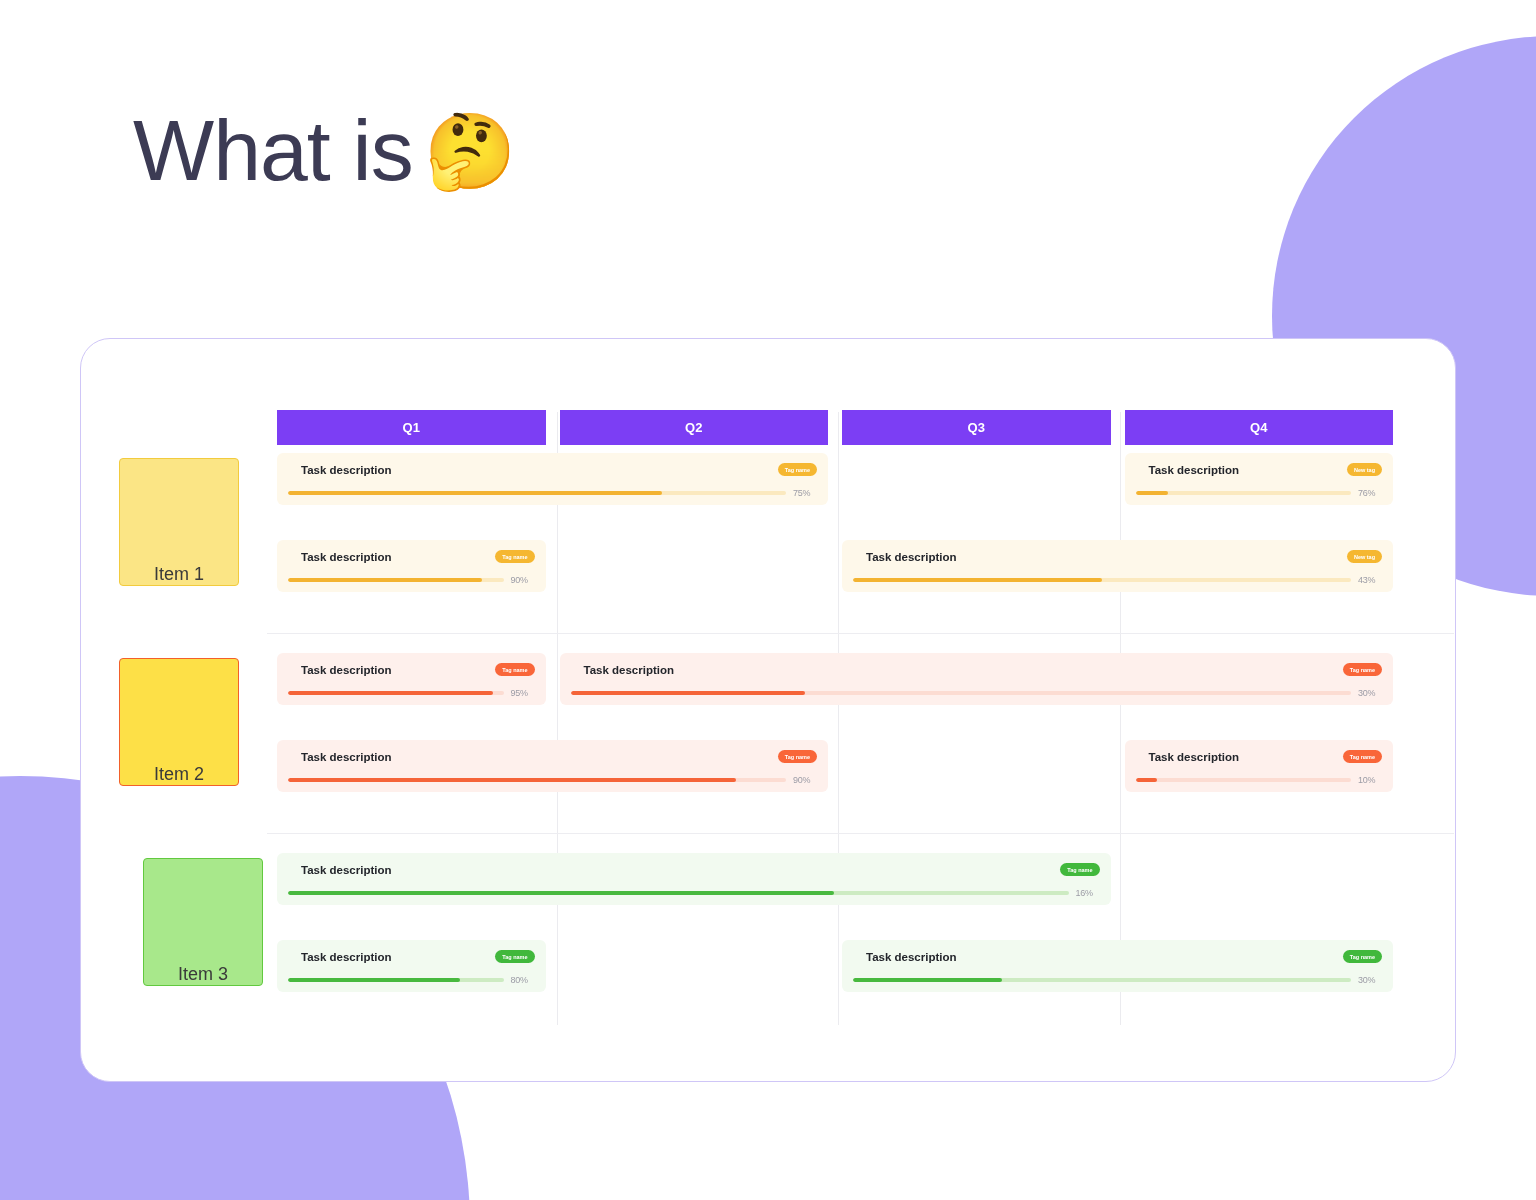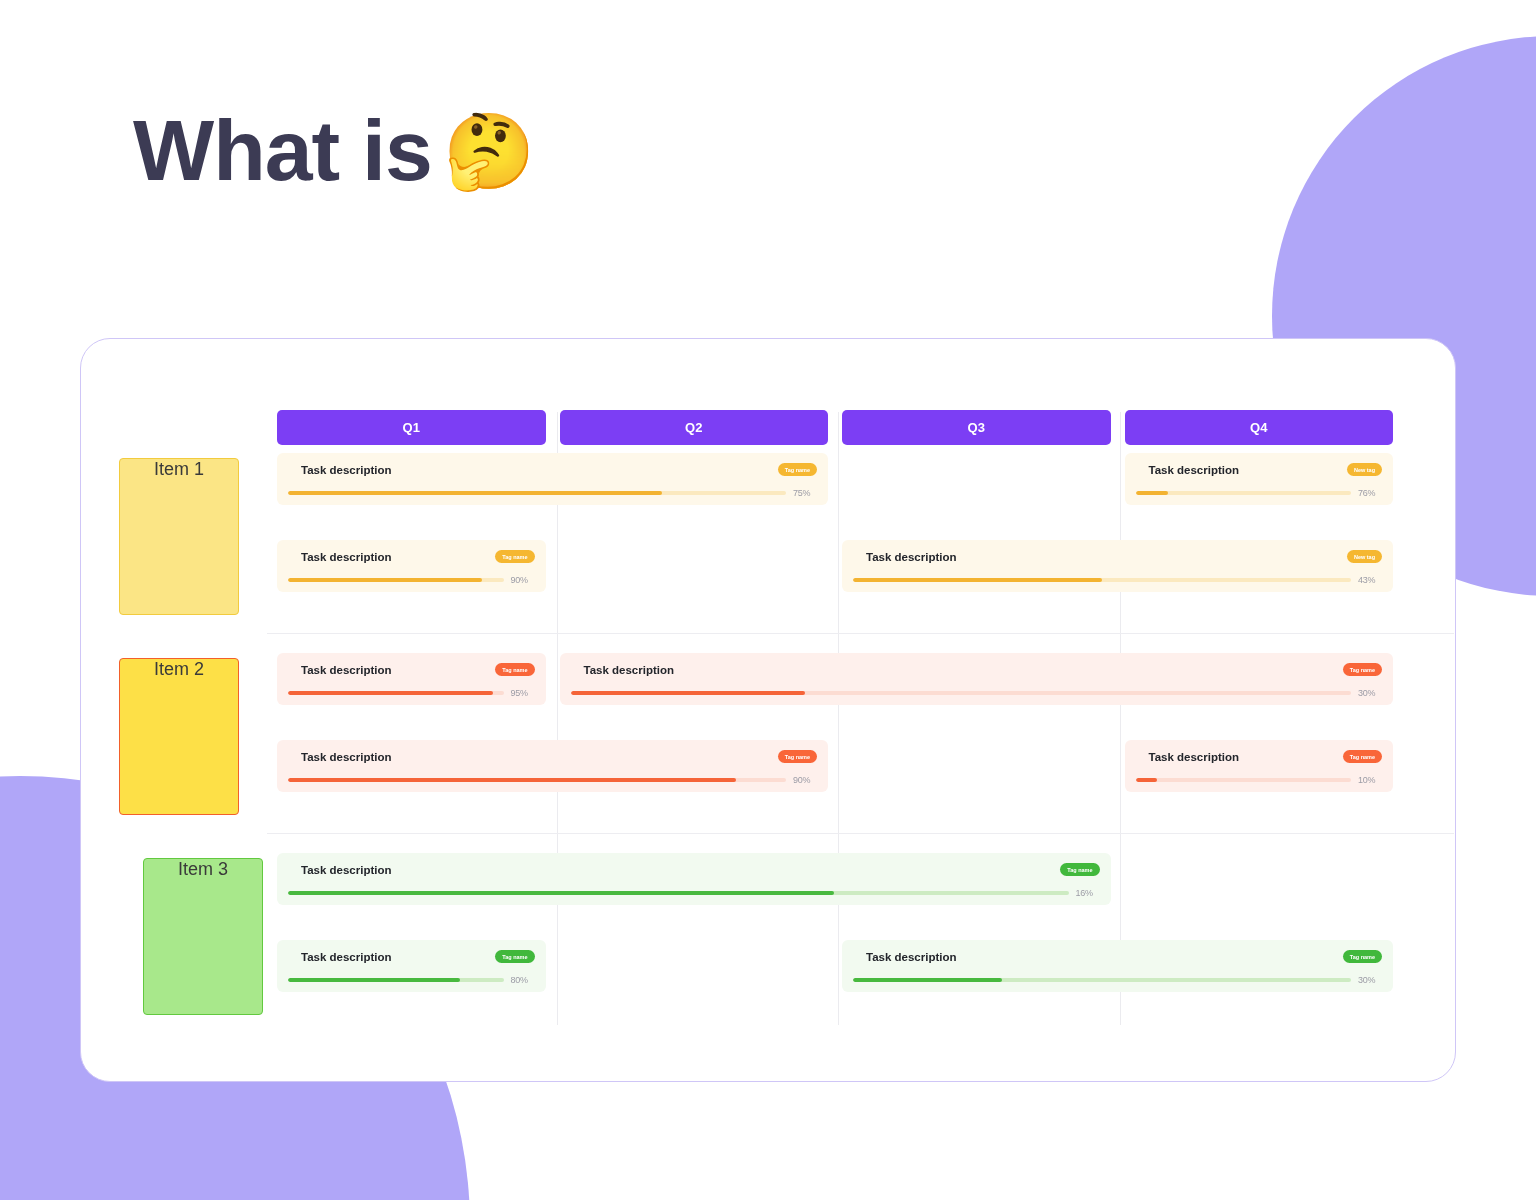--- a/index.html
+++ b/index.html
@@ -42,21 +42,21 @@
   
   #title-block {
     position: absolute;
     left: 133px;
     top: 100px;
     z-index: 5;
   }
 
   .title-line {
     color: #3C3B54;
-    font-weight: 700;
+    font-weight: 400;
     font-size: 86px;
     line-height: 100px;
     letter-spacing: -1px;
     white-space: nowrap;
     display: flex;
     align-items: center;
   }
 
   .title-emoji {
     font-size: 74px;
@@ -112,39 +112,39 @@
     left: 196px;
     top: 71px;
     width: 1116px;
     display: flex;
     gap: 14px;
   }
   .quarter-pill {
     flex: 1 1 0;
     height: 35px;
     background: #7C3EF4;
-    border-radius: 5px;
+    border-radius: 0;
     color: #FFFFFF;
     font-size: 13px;
     font-weight: 700;
     display: flex;
     align-items: center;
     justify-content: center;
     letter-spacing: 0.2px;
   }
 
   
   .item-chip {
     position: absolute;
     left: 38px;
     width: 120px;
-    height: 157px;
+    height: 128px;
     border-radius: 4px;
     display: flex;
-    align-items: flex-start;
+    align-items: flex-end;
     justify-content: center;
     font-size: 18px;
     color: #3A3A3A;
   }
   .item-chip.i1 { top: 119px; background: #FBE585; border: 1px solid #F2CB3E; }
   .item-chip.i2 { top: 319px; background: #fde047; border: 1px solid #F2602A; }
   .item-chip.i3 { top: 519px; background: #A8E88B; border: 1px solid #62C93F; margin-left: 24px; }
 
   
   .task-card {

